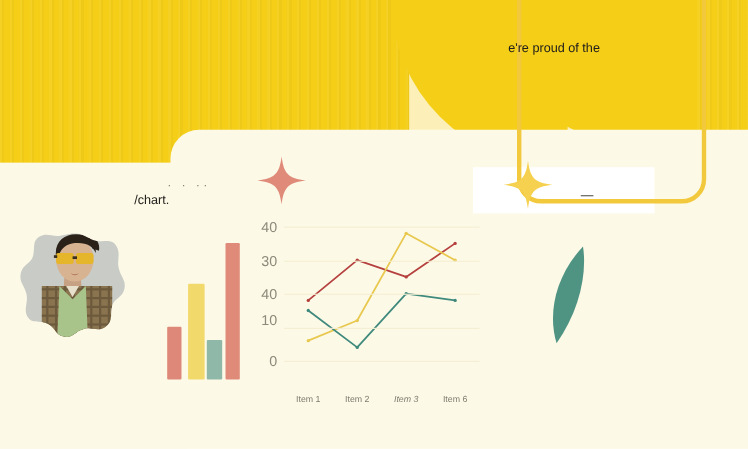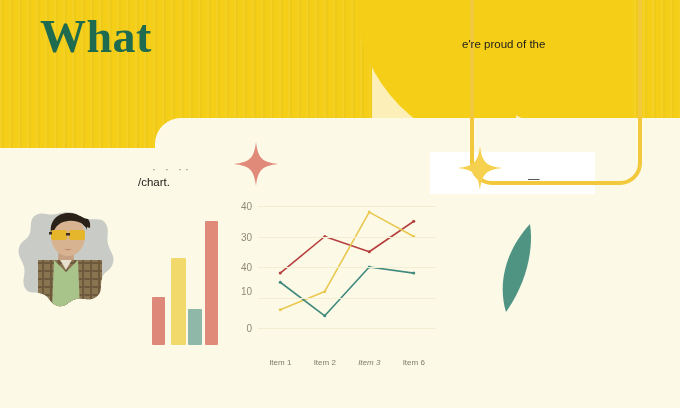--- a/index.html
+++ b/index.html
@@ -177,21 +177,21 @@
   .copy-right {
     position: absolute;
     left: 462px;
     top: 38px;
     font-size: 11.5px;
     color: #22201c;
     white-space: nowrap;
   }
   .copy-left {
     position: absolute;
-    left: 138px;
+    left: 122px;
     top: 176px;
     font-size: 11.5px;
     color: #22201c;
     white-space: nowrap;
   }
   .copy-left-ghost {
     position: absolute;
     left: 152px;
     top: 163px;
     font-size: 11.5px;
@@ -270,21 +270,21 @@
     left: 0;
     width: 100%;
     height: 1px;
     background: #f3eed2;
   }
   .ytick {
     position: absolute;
     right: 100%;
     margin-right: 6px;
     transform: translateY(-50%);
-    font-size: 10px;
+    font-size: 13px;
     color: #8d8a7b;
     white-space: nowrap;
   }
   .xtick {
     position: absolute;
     top: 152px;
     transform: translateX(-50%);
     font-size: 8px;
     color: #7f7c6f;
     white-space: nowrap;
@@ -311,21 +311,20 @@
   <div class="yellow-arc-b"></div>
   <div class="right-strip"></div>
 
   <div class="white-card-2"></div>
   <div class="cream-panel"></div>
   <div class="cream-panel-left"></div>
   <div class="white-card"></div>
 
   <div class="outline-card"></div>
 
-  <div class="heading">What</div>
 
   <div class="copy-right">e're proud of the</div>
   <div class="copy-left-ghost">· ·  ··</div>
   <div class="copy-left">/chart.</div>
   <div class="copy-right-dash">—</div>
 
   <div class="star star-a">
     <svg width="44" height="44" viewBox="0 0 44 44">
       <path d="M22 0 C24 16 28 20 44 22 C28 24 24 28 22 44 C20 28 16 24 0 22 C16 20 20 16 22 0 Z" fill="#e08b7a"></path>
     </svg>

